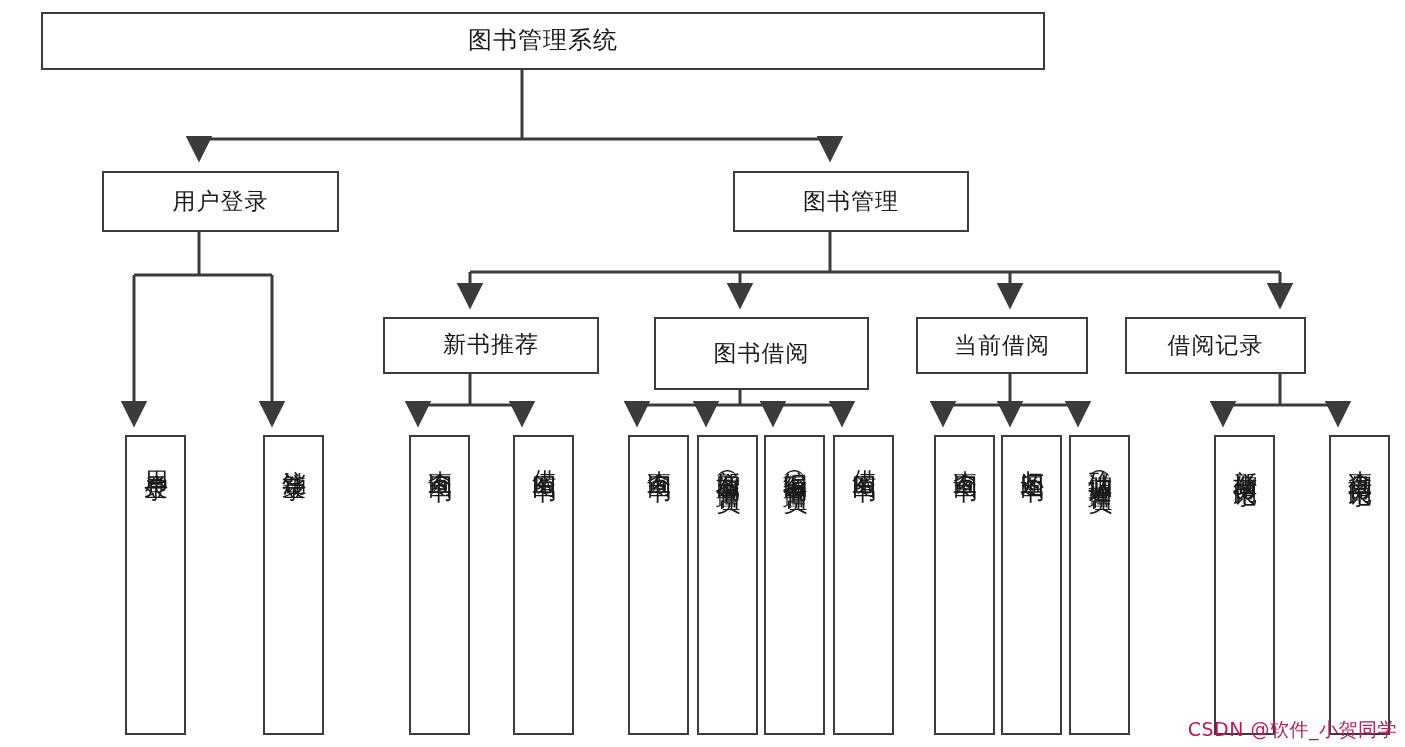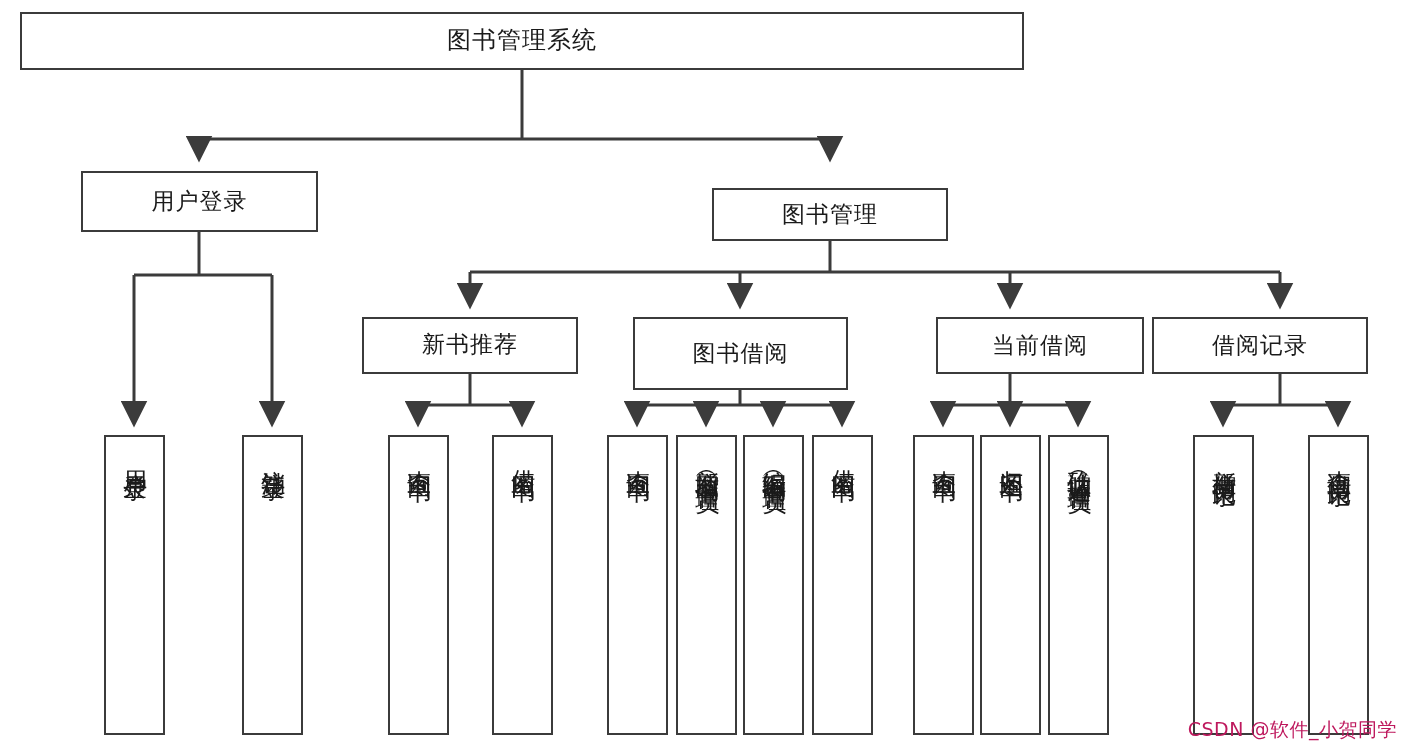--- a/index.html
+++ b/index.html
@@ -28,20 +28,21 @@
   }
   .node {
     position: absolute;
     box-sizing: border-box;
     background: #ffffff;
     border: 2.5px solid #3b3b3b;
     display: flex;
     align-items: center;
     justify-content: center;
     z-index: 3;
+    margin-left: 21px;
   }
   .node .label {
     color: #1a1a1a;
     letter-spacing: 1px;
     white-space: nowrap;
     line-height: 1.15;
   }
   .node.horiz .label {
     font-size: 23px;
   }
@@ -125,34 +126,34 @@
     </g>
   </svg>
 
   <div class="node horiz root" style="left:20px; top:12px; width:1004px; height:58px;">
     <span class="label">图书管理系统</span>
   </div>
 
   <div class="node horiz" style="left:81px; top:171px; width:237px; height:61px;">
     <span class="label">用户登录</span>
   </div>
-  <div class="node horiz" style="left:712px; top:188px; width:236px; height:53px;">
+  <div class="node horiz" style="left:712px; top:171px; width:236px; height:61px;">
     <span class="label">图书管理</span>
   </div>
 
   <div class="node horiz" style="left:362px; top:317px; width:216px; height:57px;font-family:Liberation Serif, serif;">
     <span class="label">新书推荐</span>
   </div>
   <div class="node horiz" style="left:633px; top:317px; width:215px; height:73px;">
     <span class="label">图书借阅</span>
   </div>
-  <div class="node horiz" style="left:936px; top:317px; width:208px; height:57px;">
+  <div class="node horiz" style="left:895px; top:317px; width:172px; height:57px;">
     <span class="label">当前借阅</span>
   </div>
-  <div class="node horiz" style="left:1152px; top:317px; width:216px; height:57px;align-items:center;">
+  <div class="node horiz" style="left:1104px; top:317px; width:181px; height:57px;align-items:center;">
     <span class="label">借阅记录</span>
   </div>
 
   <div class="node vert" style="left:104px; top:435px; width:61px; height:300px;">
     <span class="label">用户登录</span>
   </div>
   <div class="node vert" style="left:242px; top:435px; width:61px; height:300px;">
     <span class="label">注销登录</span>
   </div>
 

